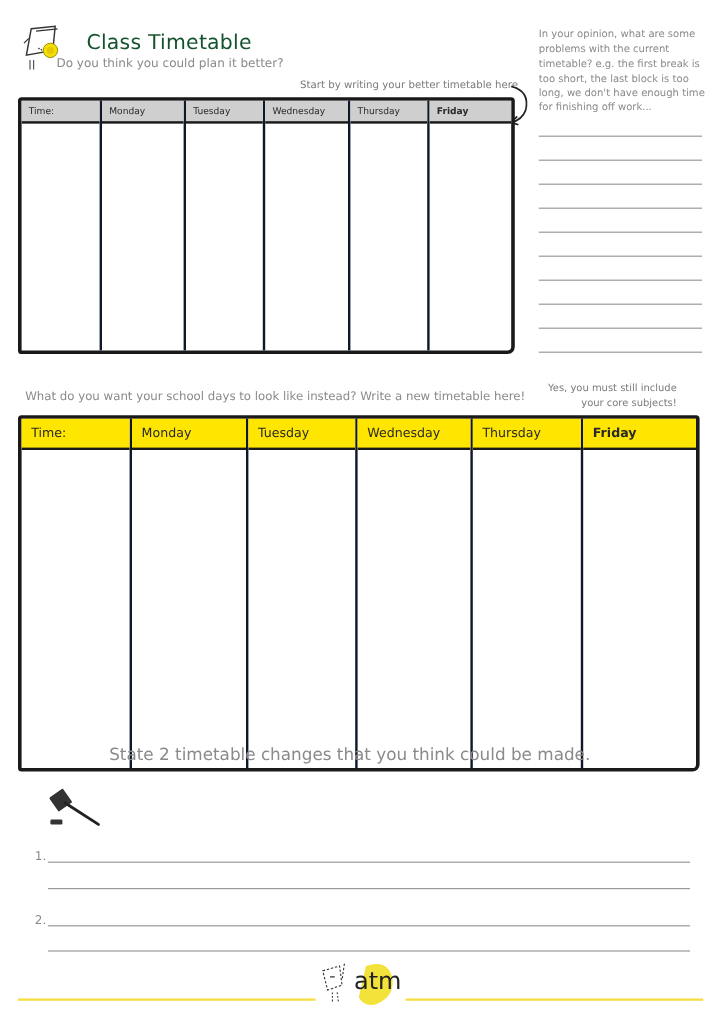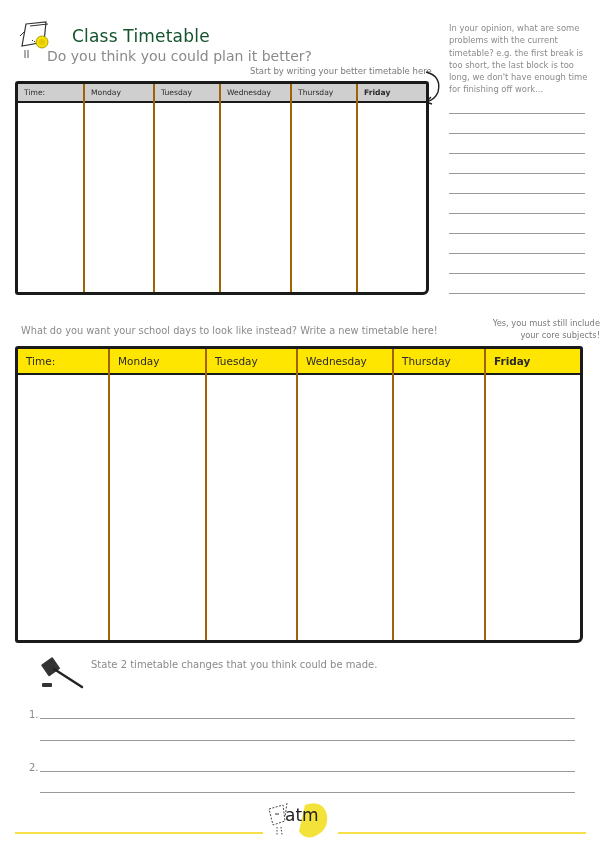--- a/index.html
+++ b/index.html
@@ -3,48 +3,48 @@
   <meta charset="utf-8">
   <style>
     html, body { margin: 0; padding: 0; background: #ffffff; }
     body { width: 600px; height: 849px; position: relative; overflow: hidden;
            font-family: "DejaVu Sans", sans-serif; color: #222; }
     .abs { position: absolute; }
 
     
     .logo-icon { left: 16px; top: 20px; width: 46px; height: 40px; }
     .title { left: 72px; top: 26px; font-size: 17px; color: #14532d; letter-spacing: 0.2px; }
-    .subtitle { left: 47px; top: 48px; font-size: 14px; color: #8a8a8a; text-align: right; }
+    .subtitle { left: 47px; top: 48px; font-size: 10px; color: #8a8a8a; text-align: right; }
     .hint-start { left: 250px; top: 66px; font-size: 8.5px; color: #7a7a7a; }
     .arrow-icon { left: 418px; top: 66px; width: 30px; height: 40px; }
 
     
     .question { left: 449px; top: 22px; width: 145px; font-size: 8.4px; line-height: 12.3px; color: #8a8a8a; }
     .answer-lines { left: 449px; top: 113px; width: 136px; }
     .answer-line { height: 1px; background: #9a9a9a; margin-bottom: 19px; }
 
     
     .table { border: 3px solid #1a1a1a; border-radius: 3px 3px 6px 3px; box-sizing: border-box; display: flex; }
-    .col { border-right: 2px solid #a16207; box-sizing: border-box; display: flex; flex-direction: column; }
+    .col { border-right: 2px solid #0f172a; box-sizing: border-box; display: flex; flex-direction: column; }
     .col:last-child { border-right: none; font-weight: bold; }
     .col-head { box-sizing: border-box; border-bottom: 2px solid #1a1a1a; display: flex; align-items: center; padding-left: 6px; }
     .col-body { flex: 1; }
 
     .table-top { left: 15px; top: 81px; width: 414px; height: 214px; }
     .table-top .col-head { height: 19px; background: #cfcfcf; font-size: 7.6px; color: #2a2a2a; }
 
     .table-new { left: 15px; top: 346px; width: 568px; height: 297px; }
     .table-new .col-head { height: 26px; background: #ffe600; font-size: 10.5px; color: #2a2a2a; padding-left: 8px; }
 
     .prompt-new { left: 21px; top: 325px; font-size: 9.8px; color: #8a8a8a; }
-    .hint-core { left: 486px; top: 317px; width: 114px; text-align: right; font-size: 8.3px; line-height: 12px; color: #7a7a7a; }
+    .hint-core { left: 450px; top: 317px; width: 114px; text-align: right; font-size: 8.3px; line-height: 12px; color: #7a7a7a; }
 
     
     .gavel-icon { left: 36px; top: 655px; width: 50px; height: 36px; }
-    .changes-text { left: 91px; top: 657px; font-size: 10px; line-height: 15px; color: #8a8a8a; }
+    .changes-text { left: 91px; top: 622px; font-size: 14px; line-height: 15px; color: #8a8a8a; }
 
     .num-label { font-size: 10px; color: #8a8a8a; }
     .write-line { height: 1px; background: #9a9a9a; }
 
     .footer-line { height: 2px; background: #f5e04a; top: 832px; }
     .atm-logo { left: 265px; top: 797px; width: 75px; height: 45px; }
   </style>
 </head>
 <body>
 
@@ -165,14 +165,14 @@
 <div class="abs footer-line" style="left:15px; width:248px;"></div>
 <div class="abs footer-line" style="left:338px; width:248px;"></div>
 <div class="abs atm-logo">
   <svg width="75" height="45" viewBox="0 0 75 45">
     <path d="M40 8 Q58 2 62 18 Q64 34 48 40 Q38 42 34 34 Z" fill="#f3e23a"></path>
     <path d="M4 12 L18 8 L20 24 L8 28 Z" fill="none" stroke="#333" stroke-width="0.9" stroke-dasharray="2 1.5"></path>
     <path d="M22 6 L20 20" stroke="#333" stroke-width="0.9" stroke-dasharray="2 1.5"></path>
     <path d="M10 17 l4 0" stroke="#333" stroke-width="1"></path>
     <path d="M12 30 L12 38 M16 30 L17 38" stroke="#333" stroke-width="0.9" stroke-dasharray="1.5 1.5"></path>
   </svg>
-  <span class="abs" style="left:20px; top:8px; font-size:17px; color:#222;">atm</span>
+  <span class="abs" style="left:30px; top:8px; font-size:20px; color:#222;">atm</span>
 </div>
 
 </body></html>

